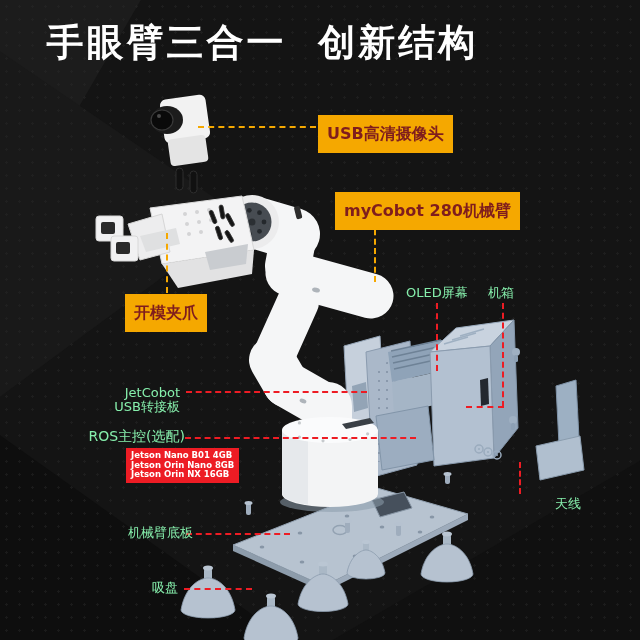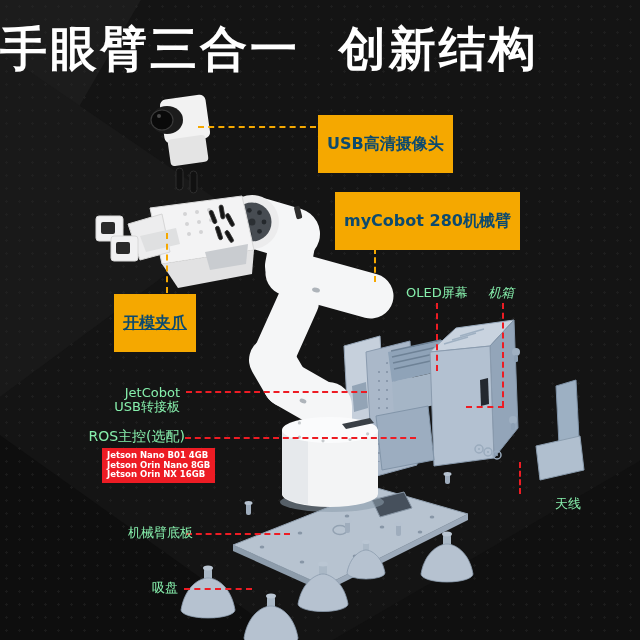--- a/index.html
+++ b/index.html
@@ -14,40 +14,41 @@
   .tri3{background:#0e0e0e;clip-path:polygon(0% 68%,45% 100%,0% 100%);}
   .tri4{background:#101010;clip-path:polygon(100% 72%,100% 100%,52% 100%);}
   .dots{
     position:absolute;inset:0;pointer-events:none;opacity:.5;
     background-image:radial-gradient(#282828 1px,transparent 1.4px);
     background-size:13px 13px;
   }
   .art{position:absolute;left:0;top:0;}
   .title{
     position:absolute;top:18px;left:0;width:525px;text-align:center;
-    color:#ffffff;font-size:47px;font-weight:700;letter-spacing:3px;
+    color:#ffffff;font-size:37px;font-weight:700;letter-spacing:3px;
     white-space:pre;
   }
   .ylabel{
-    position:absolute;background:#F5A800;color:#0c4a6e;
-    font-size:16px;font-weight:600;line-height:26px;padding:16px 9px;
+    position:absolute;background:#F5A800;color:#7f1d1d;
+    font-size:16px;font-weight:600;line-height:26px;padding:6px 9px;
     white-space:nowrap;
   }
   .wlabel{
     position:absolute;color:#86efac;font-size:13px;line-height:14px;
     white-space:nowrap;
   }
   .wlabel.right{text-align:right;}
   .dash-h{position:absolute;height:0;border-top:2px dashed #F5A800;}
   .dash-v{position:absolute;width:0;border-left:2px dashed #F5A800;}
   .red{border-color:#ED1C24;}
   .redbox{
     position:absolute;background:#ED1C24;color:#ffffff;
     font-size:8.5px;font-weight:700;line-height:9.6px;padding:3px 5px;
     white-space:nowrap;
+    margin-left:24px;
   }
 </style>
 </head>
 <body>
 
 <div class="canvas">
   <div class="bgshape tri1"></div>
   <div class="bgshape tri2"></div>
   <div class="bgshape tri3"></div>
   <div class="bgshape tri4"></div>
@@ -254,24 +255,24 @@
   <div class="dash-v red" style="left:502px;top:303px;height:104px;"></div>
   <div class="dash-h red" style="left:466px;top:406px;width:38px;"></div>
   <div class="dash-h red" style="left:186px;top:391px;width:181px;"></div>
   <div class="dash-h red" style="left:185px;top:437px;width:231px;"></div>
   <div class="dash-v red" style="left:519px;top:462px;height:32px;"></div>
   <div class="dash-h red" style="left:186px;top:533px;width:104px;"></div>
   <div class="dash-h red" style="left:184px;top:588px;width:68px;"></div>
 
   <div class="ylabel" style="left:318px;top:115px;">USB高清摄像头</div>
   <div class="ylabel" style="left:323px;top:192px;margin-left:12px;">myCobot 280机械臂</div>
-  <div class="ylabel" style="left:114px;top:294px;text-decoration:underline;">开模夹爪</div>
+  <div class="ylabel" style="left:125px;top:294px;">开模夹爪</div>
 
   <div class="wlabel" style="left:406px;top:286px;">OLED屏幕</div>
-  <div class="wlabel" style="left:488px;top:286px;font-style:italic;">机箱</div>
+  <div class="wlabel" style="left:488px;top:286px;">机箱</div>
 
   <div class="wlabel right" style="right:460px;top:386px;">
     <div>JetCobot</div>
     <div>USB转接板</div>
   </div>
 
   <div class="wlabel right" style="right:455px;top:429px;font-size:14px;">ROS主控(选配)</div>
 
   <div class="redbox" style="left:102px;top:448px;">
     <div>Jetson Nano B01 4GB</div>

